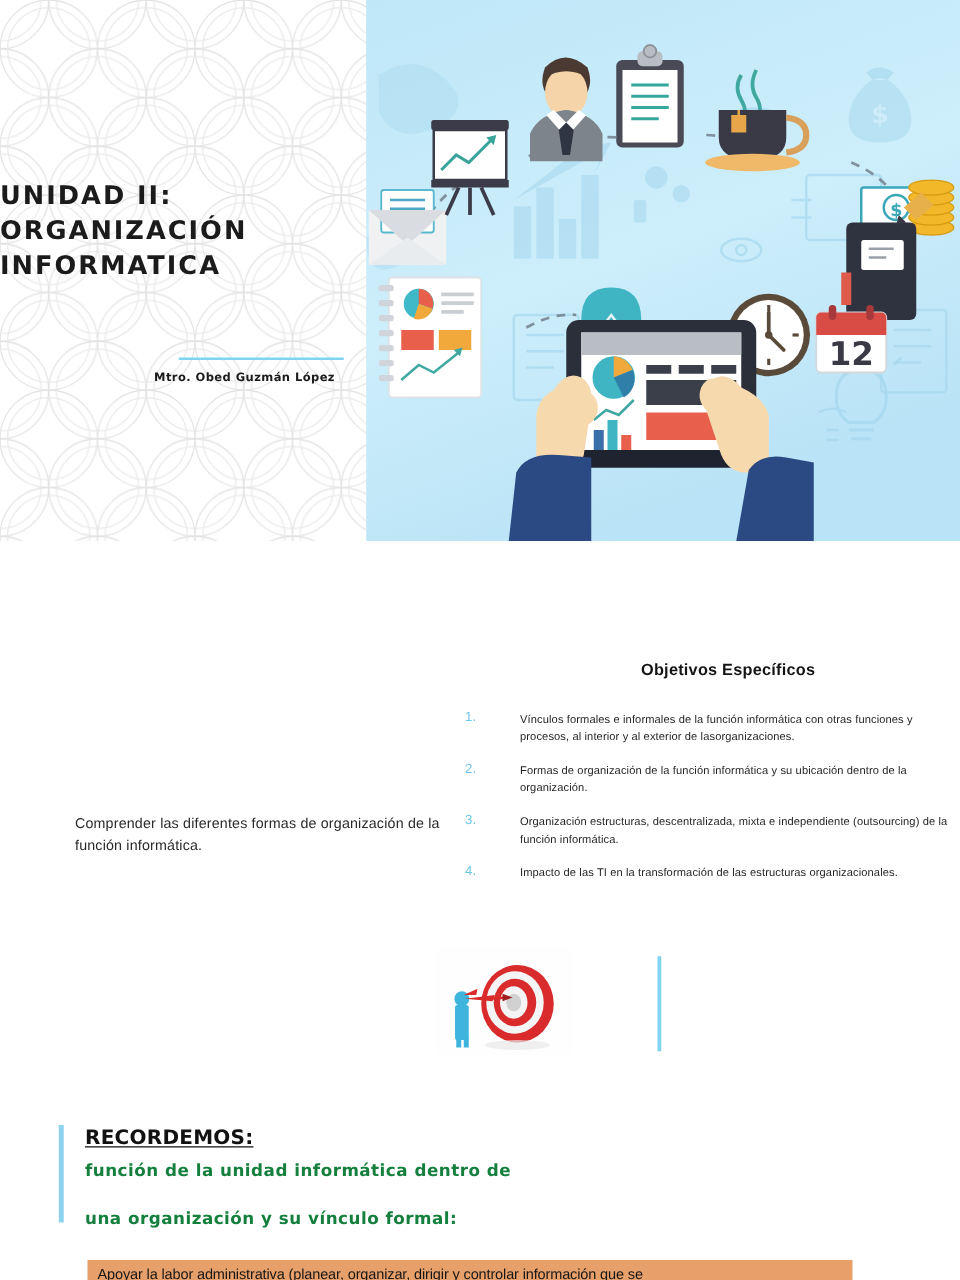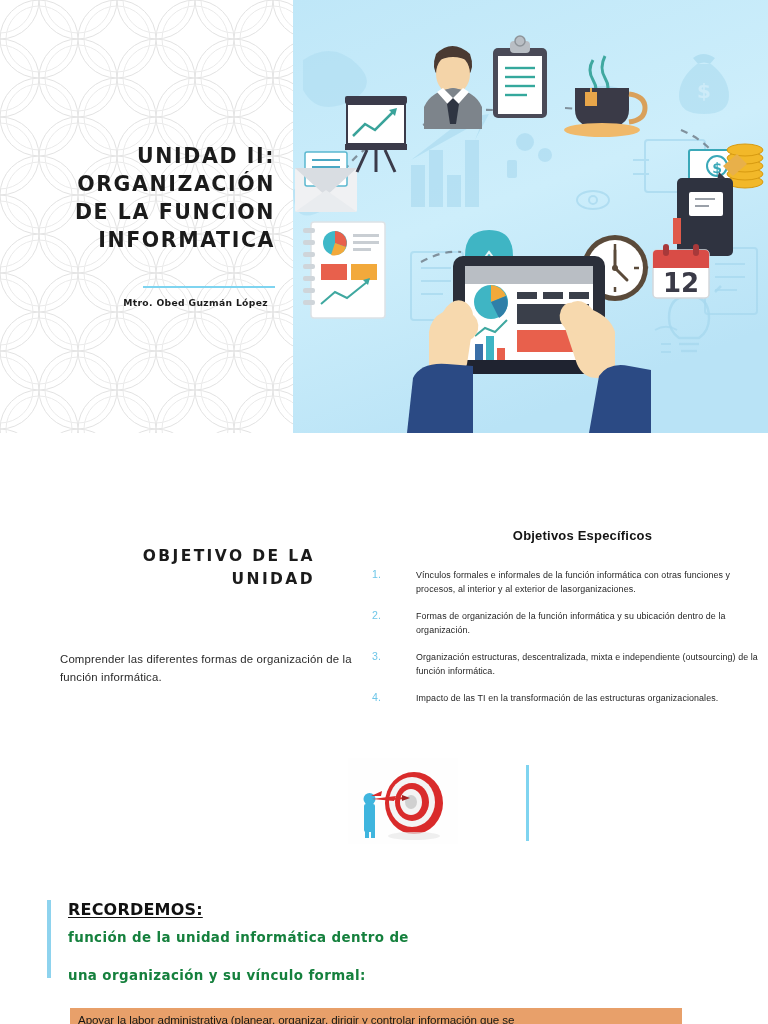--- a/index.html
+++ b/index.html
@@ -16,21 +16,21 @@
   .slide1 { position:absolute; left:0; top:0; width:768px; height:433px; background:#fff; overflow:hidden; }
 
   .pattern-pane {
     position:absolute; left:0; top:0; width:293px; height:433px;
     background:#ffffff; overflow:hidden;
   }
   .pattern-pane svg { position:absolute; left:0; top:0; }
 
   .title-block {
     position:absolute; left:0; top:143px; width:275px;
-    text-align:right; z-index:5;padding-left:48px;
+    text-align:left; z-index:5;
   }
   .title-block .line {
     font-family:"DejaVu Sans", sans-serif;
     font-weight:700; font-size:20.5px; line-height:1.36;
     letter-spacing:1.6px; color:#1b1b1b; text-transform:uppercase;
     white-space:nowrap;
   }
   .title-rule {
     position:absolute; left:143px; top:286px; width:132px; height:2px;
     background:#7FD4F0; z-index:5;
@@ -153,21 +153,20 @@
         </defs>
         <rect x="0" y="0" width="293" height="433" fill="#ffffff"></rect>
         <rect x="0" y="0" width="293" height="433" fill="url(#lattice)"></rect>
         <rect x="0" y="0" width="293" height="433" fill="#ffffff" opacity="0.18"></rect>
       </svg>
     </div>
 
     <div class="title-block">
       <div class="line">UNIDAD II:</div>
       <div class="line">ORGANIZACIÓN</div>
-      <div class="line">DE LA FUNCION</div>
       <div class="line">INFORMATICA</div>
     </div>
     <div class="title-rule"></div>
     <div class="author">Mtro. Obed Guzmán López</div>
 
     <div class="hero">
       <svg width="475" height="433" viewBox="0 0 475 433" aria-hidden="true">
         <defs>
           <linearGradient id="skyg" x1="0" y1="0" x2="0.4" y2="1">
             <stop offset="0%" stop-color="#bfe7f8"></stop>
@@ -405,21 +404,20 @@
           <path d="M120 378 q8 -16 34 -14 l26 2 l0 67 l-66 0 z" fill="#2b4a84"></path>
           <path d="M300 310 q-12 -14 -24 -6 q-10 8 -4 24 l12 36 q6 14 20 14 l18 0 l0 -46 q-4 -14 -22 -22 z" fill="#f7d9ae"></path>
           <path d="M286 306 q-12 -8 -18 4 q-4 10 4 18 l14 8 z" fill="#f7d9ae"></path>
           <path d="M306 376 q10 -14 30 -10 l22 4 l0 63 l-62 0 z" fill="#2b4a84"></path>
         </g>
       </svg>
     </div>
   </section>
 
   <section class="slide2">
-    <div class="obj-unidad-title">OBJETIVO DE LA UNIDAD</div>
     <div class="obj-unidad-body">Comprender las diferentes formas de organización de la función informática.</div>
 
     <div class="obj-esp-title">Objetivos Específicos</div>
 
     <div class="obj-list">
       <div class="obj-item">
         <span class="obj-num">1.</span>
         <div class="obj-text">Vínculos formales e informales de la función informática con otras funciones y procesos, al interior y al exterior de lasorganizaciones.</div>
       </div>
       <div class="obj-item">

